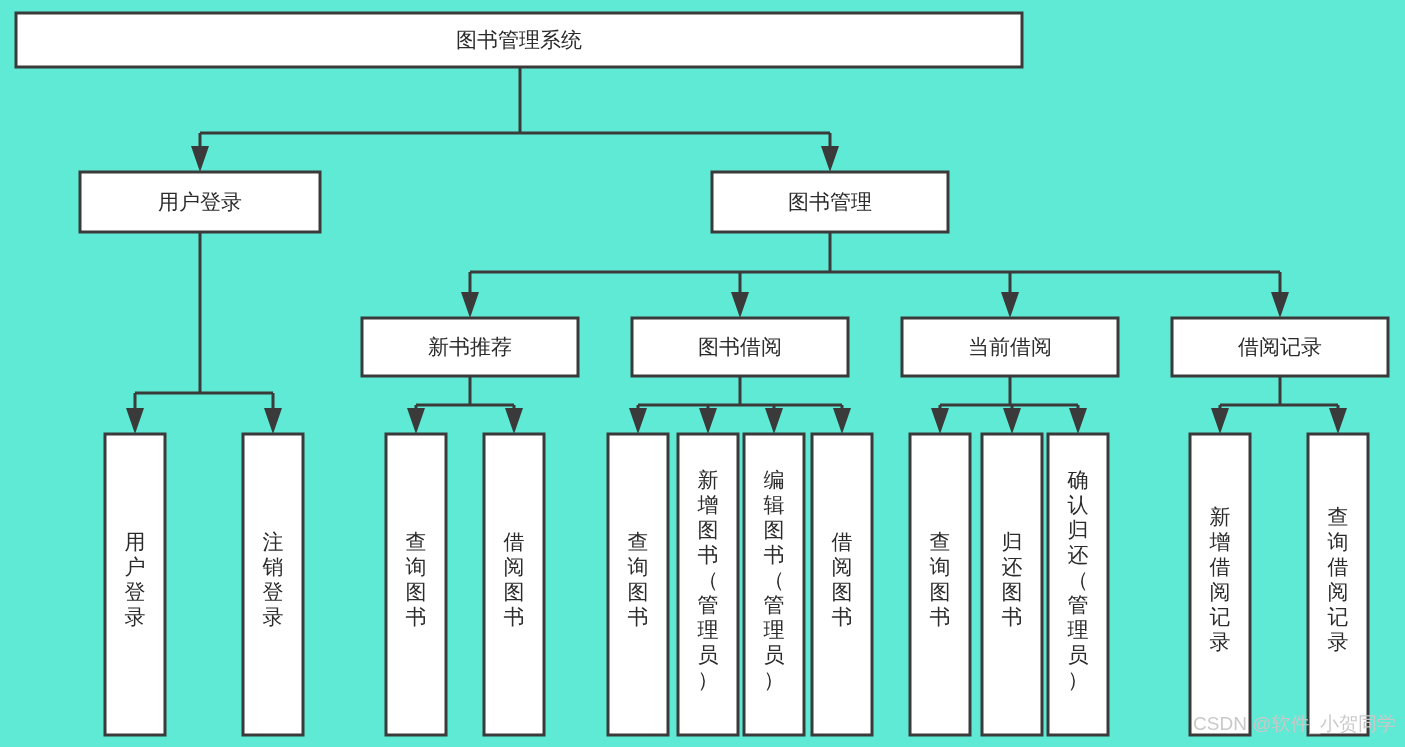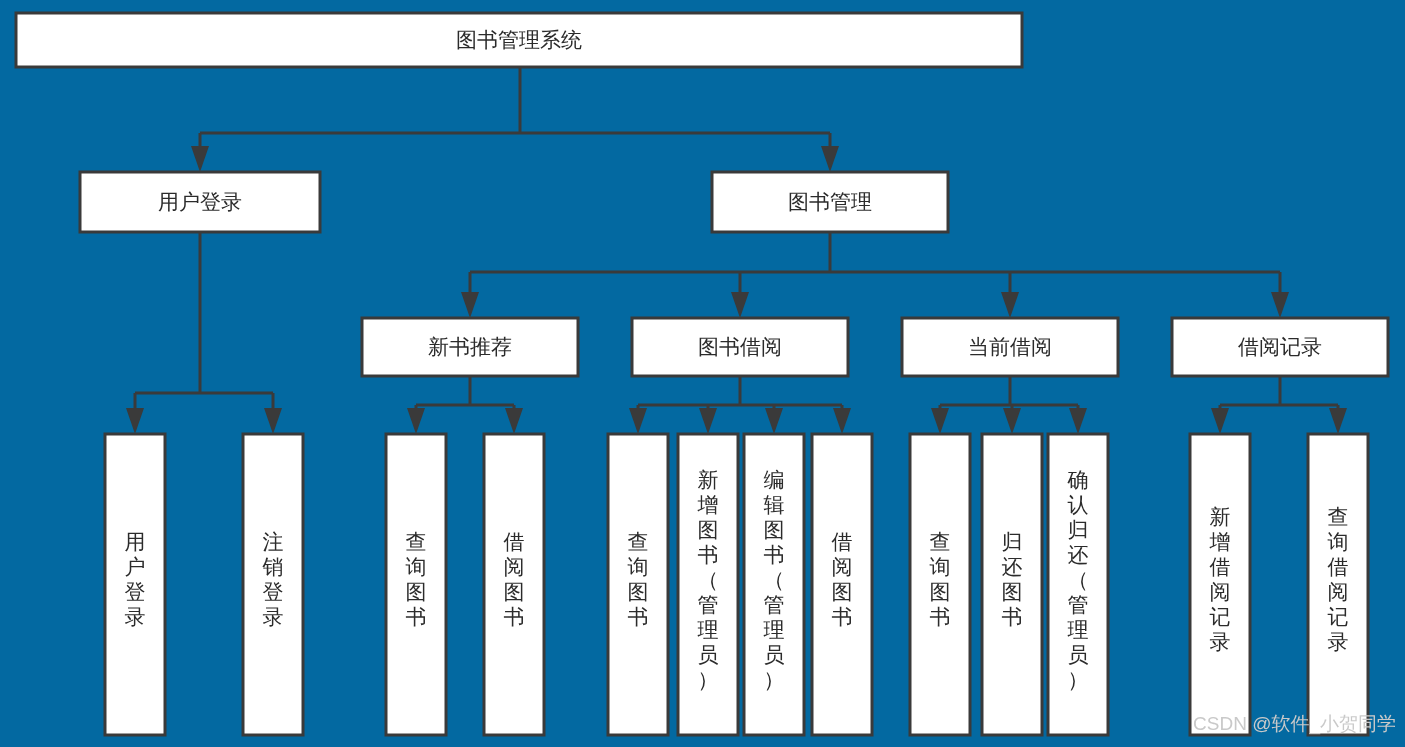--- a/index.html
+++ b/index.html
@@ -8,21 +8,21 @@
     padding: 0;
     background: #ffffff;
   }
   body {
     font-family: "Liberation Sans", "DejaVu Sans", sans-serif;
   }
   #diagram-root {
     position: relative;
     width: 1405px;
     height: 747px;
-    background: #0369a1;
+    background: #5eead4;
     overflow: hidden;
   }
   svg.diagram-canvas {
     position: absolute;
     left: 0;
     top: 0;
     width: 1405px;
     height: 747px;
     display: block;
   }

